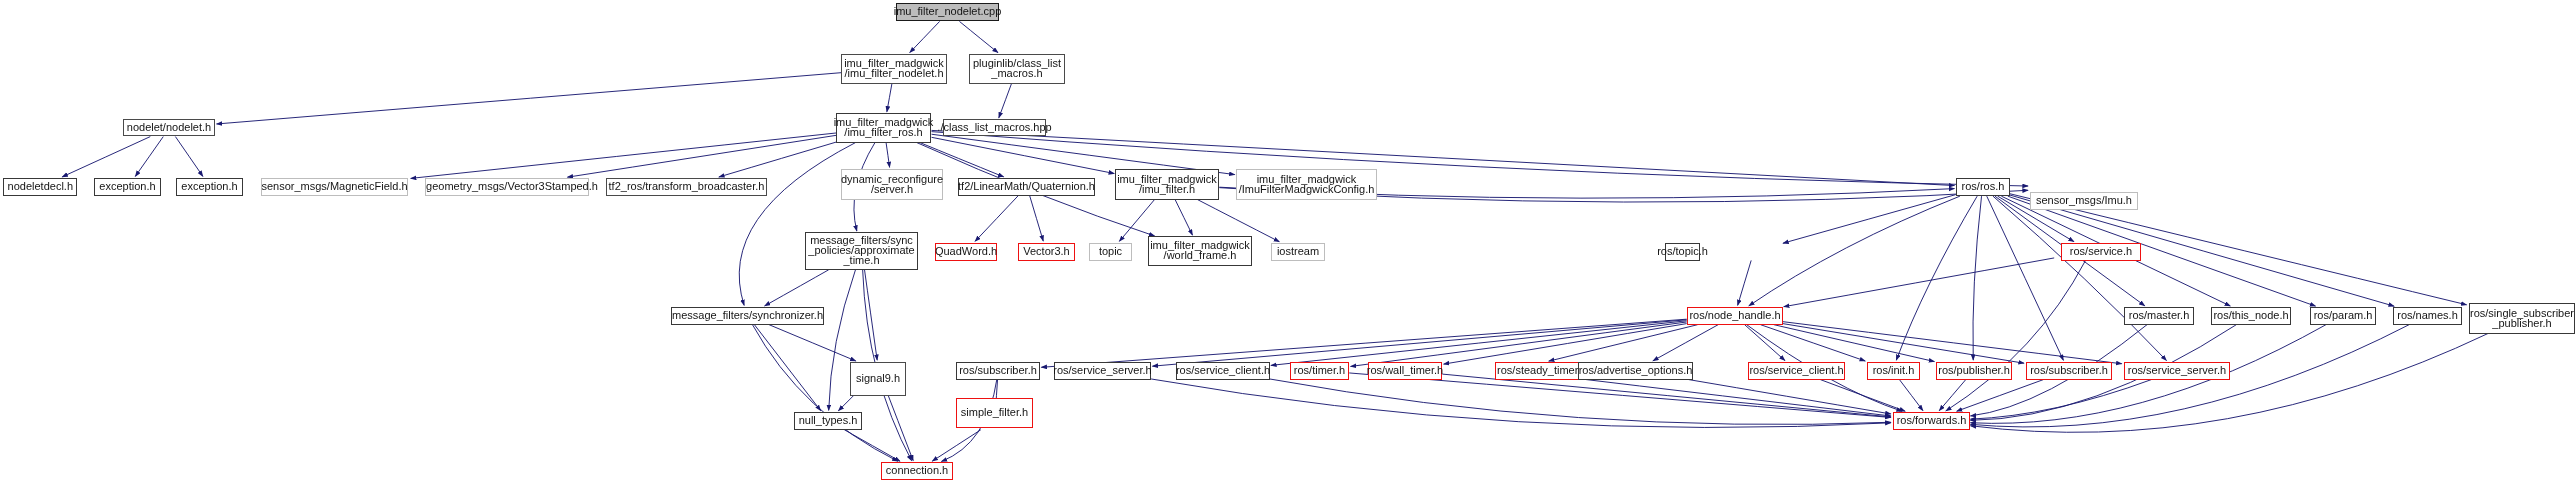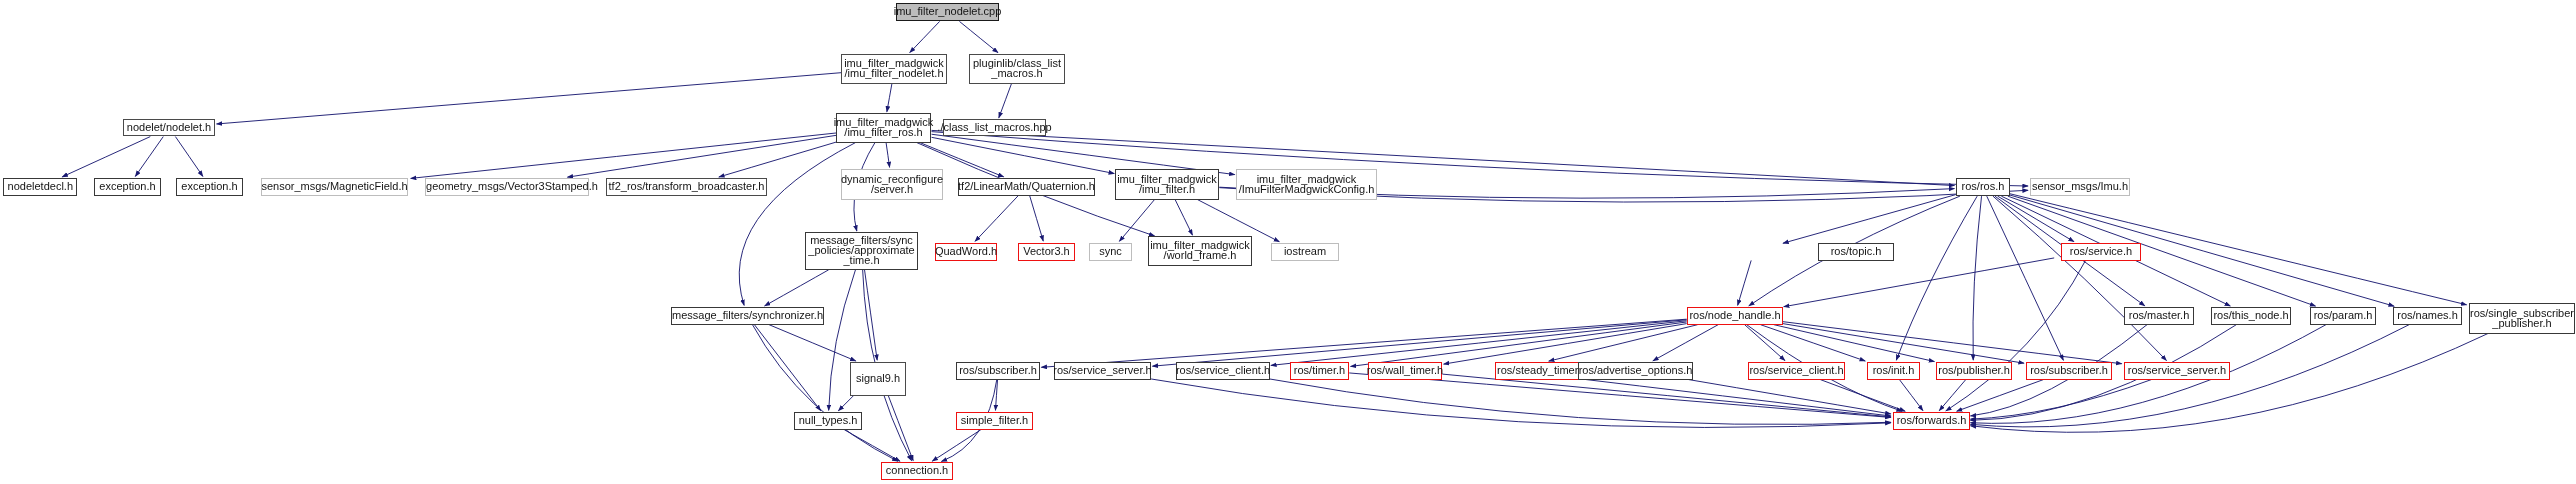--- a/index.html
+++ b/index.html
@@ -132,31 +132,31 @@
     <div class="graph-node style-gray" style="left: 425px; top: 178px; width: 164px; height: 18px; padding-left: 12px;">geometry_msgs/Vector3Stamped.h</div>
     <div class="graph-node style-normal" style="left: 606px; top: 178px; width: 161px; height: 18px;">tf2_ros/transform_broadcaster.h</div>
     <div class="graph-node style-gray" style="left: 841px; top: 169px; width: 102px; height: 31px;">dynamic_reconfigure
 /server.h</div>
     <div class="graph-node style-bold" style="left: 958px; top: 178px; width: 137px; height: 18px;">tf2/LinearMath/Quaternion.h</div>
     <div class="graph-node style-bold" style="left: 1115px; top: 169px; width: 104px; height: 31px;">imu_filter_madgwick
 /imu_filter.h</div>
     <div class="graph-node style-gray" style="left: 1236px; top: 169px; width: 141px; height: 31px;">imu_filter_madgwick
 /ImuFilterMadgwickConfig.h</div>
     <div class="graph-node style-bold" style="left: 1956px; top: 178px; width: 54px; height: 18px;">ros/ros.h</div>
-    <div class="graph-node style-gray" style="left: 2030px; top: 178px; width: 100px; height: 18px;">sensor_msgs/Imu.h</div>
+    <div class="graph-node style-gray" style="left: 2030px; top: 192px; width: 108px; height: 18px;">sensor_msgs/Imu.h</div>
     <div class="graph-node style-bold" style="left: 805px; top: 232px; width: 113px; height: 38px;">message_filters/sync
 _policies/approximate
 _time.h</div>
     <div class="graph-node style-red" style="left: 935px; top: 243px; width: 62px; height: 18px;">QuadWord.h</div>
     <div class="graph-node style-red" style="left: 1018px; top: 243px; width: 57px; height: 18px;">Vector3.h</div>
-    <div class="graph-node style-gray" style="left: 1089px; top: 243px; width: 43px; height: 18px;">sync</div>
+    <div class="graph-node style-gray" style="left: 1089px; top: 243px; width: 43px; height: 18px;">topic</div>
     <div class="graph-node style-bold" style="left: 1148px; top: 236px; width: 104px; height: 29.5px;">imu_filter_madgwick
 /world_frame.h</div>
-    <div class="graph-node style-gray" style="left: 1271px; top: 243px; width: 68px; height: 18px;">iostream</div>
-    <div class="graph-node style-bold" style="left: 1818px; top: 243px; width: 76px; height: 18px;">ros/topic.h</div>
+    <div class="graph-node style-gray" style="left: 1271px; top: 243px; width: 54px; height: 18px;">iostream</div>
+    <div class="graph-node style-bold" style="left: 1665px; top: 243px; width: 35px; height: 18px;">ros/topic.h</div>
     <div class="graph-node style-red" style="left: 2055px; top: 243px; width: 80px; height: 18px; margin-left: 6px;">ros/service.h</div>
     <div class="graph-node style-bold" style="left: 671px; top: 307px; width: 153px; height: 18px;">message_filters/synchronizer.h</div>
     <div class="graph-node style-red" style="left: 1687px; top: 307px; width: 96px; height: 18px;">ros/node_handle.h</div>
     <div class="graph-node style-bold" style="left: 2124px; top: 307px; width: 70px; height: 18px;">ros/master.h</div>
     <div class="graph-node style-bold" style="left: 2211px; top: 307px; width: 80px; height: 18px;">ros/this_node.h</div>
     <div class="graph-node style-bold" style="left: 2310px; top: 307px; width: 66px; height: 18px;">ros/param.h</div>
     <div class="graph-node style-bold" style="left: 2393px; top: 307px; width: 69px; height: 18px;">ros/names.h</div>
     <div class="graph-node style-bold" style="left: 2469px; top: 303px; width: 106px; height: 31px;">ros/single_subscriber
 _publisher.h</div>
     <div class="graph-node style-normal" style="left: 850px; top: 362px; width: 56px; height: 34px;">signal9.h</div>
@@ -166,17 +166,17 @@
     <div class="graph-node style-red" style="left: 1290px; top: 362px; width: 59px; height: 18px;">ros/timer.h</div>
     <div class="graph-node style-red" style="left: 1368px; top: 362px; width: 74px; height: 18px;">ros/wall_timer.h</div>
     <div class="graph-node style-red" style="left: 1464px; top: 362px; width: 94px; height: 18px; margin-left: 31px;">ros/steady_timer.h</div>
     <div class="graph-node style-bold" style="left: 1578px; top: 362px; width: 115px; height: 18px;">ros/advertise_options.h</div>
     <div class="graph-node style-red" style="left: 1748px; top: 362px; width: 97px; height: 18px;">ros/service_client.h</div>
     <div class="graph-node style-red" style="left: 1867px; top: 362px; width: 53px; height: 18px;">ros/init.h</div>
     <div class="graph-node style-red" style="left: 1936px; top: 362px; width: 76px; height: 18px;">ros/publisher.h</div>
     <div class="graph-node style-red" style="left: 2026px; top: 362px; width: 86px; height: 18px;">ros/subscriber.h</div>
     <div class="graph-node style-red" style="left: 2124px; top: 362px; width: 106px; height: 18px;">ros/service_server.h</div>
     <div class="graph-node style-bold" style="left: 794px; top: 412px; width: 68px; height: 18px;">null_types.h</div>
-    <div class="graph-node style-red" style="left: 956px; top: 412px; width: 77px; height: 18px;">simple_filter.h</div>
+    <div class="graph-node style-red" style="left: 956px; top: 398px; width: 77px; height: 30px;">simple_filter.h</div>
     <div class="graph-node style-red" style="left: 1893px; top: 412px; width: 77px; height: 18px;">ros/forwards.h</div>
     <div class="graph-node style-red" style="left: 881px; top: 462px; width: 72px; height: 18px;">connection.h</div>
   </div>
 
 
 </body></html>

